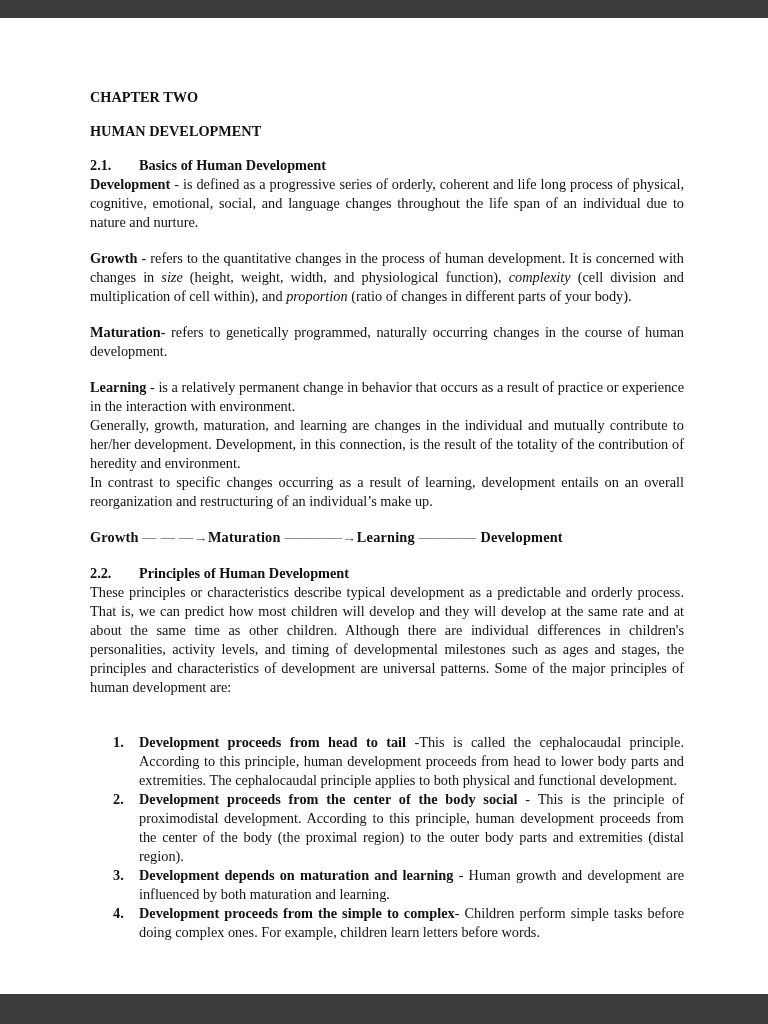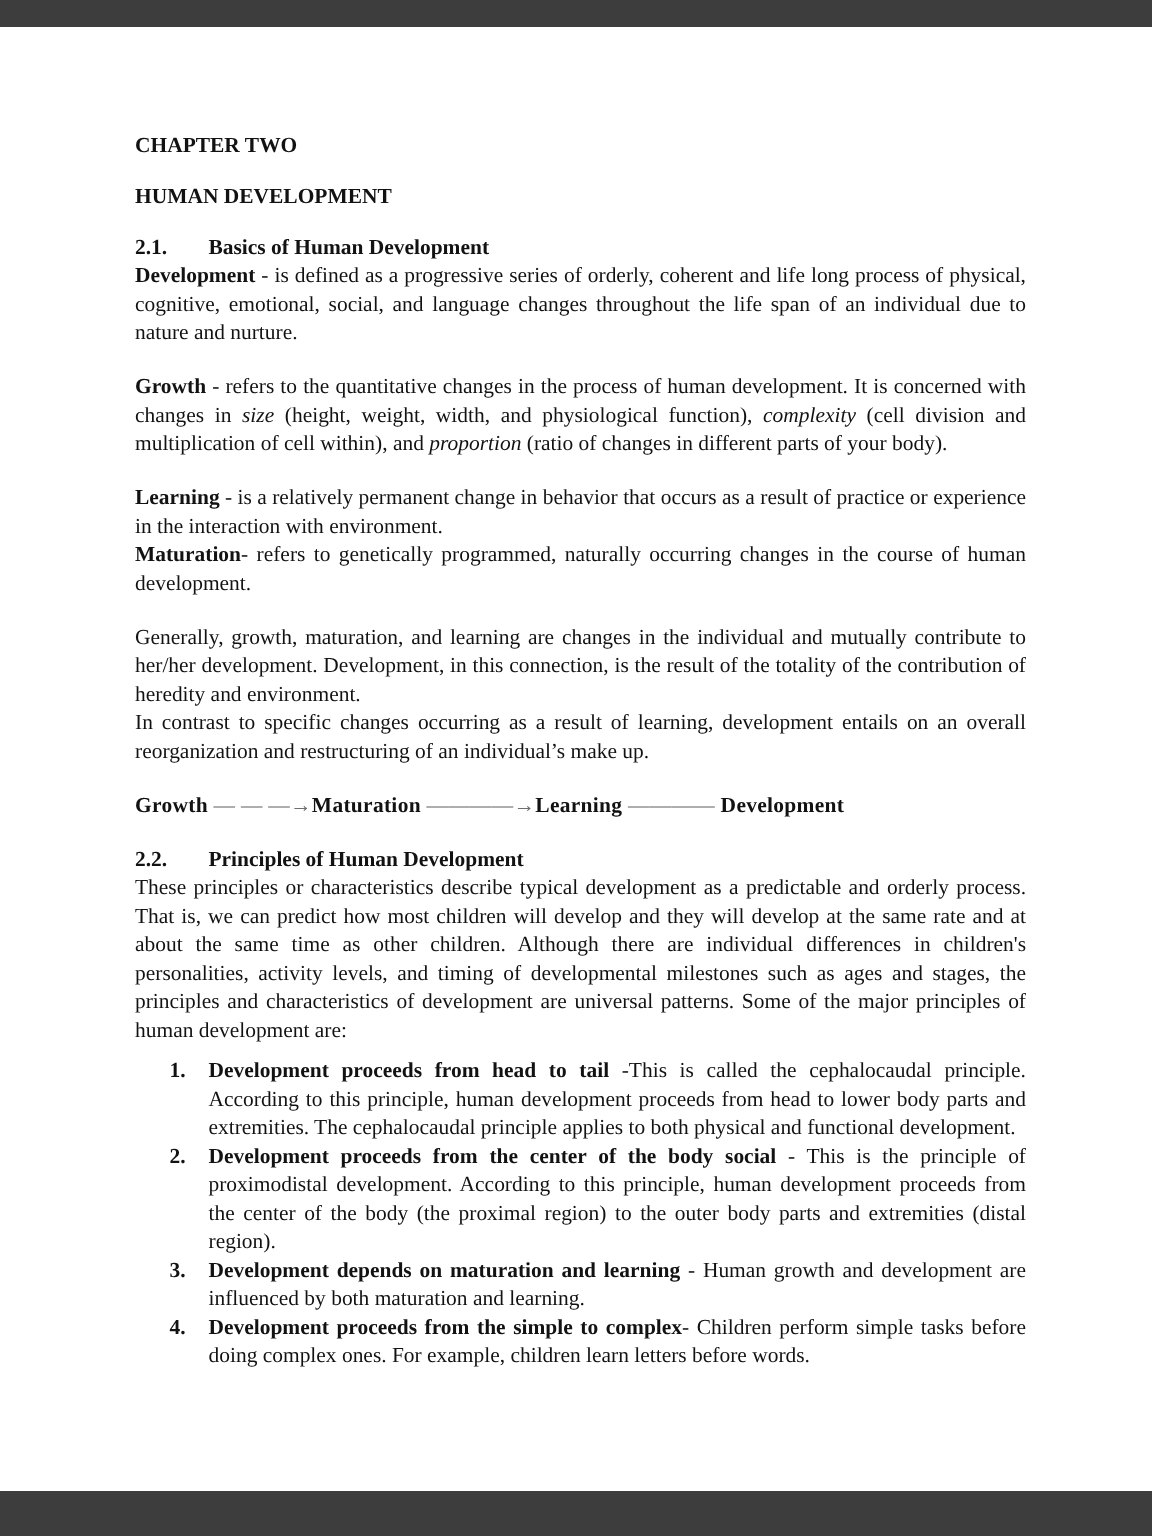--- a/index.html
+++ b/index.html
@@ -21,21 +21,21 @@
     flex: 1 1 auto; overflow: hidden;
     padding: 70px 84px 0 90px;
     font-size: 14.3px; line-height: 19px;
   }
   .h { font-weight: bold; margin-bottom: 15px; }
   .h.section { margin-bottom: 0; }
   .secnum { display: inline-block; width: 49px; }
   .para { text-align: justify; margin-bottom: 17px; }
   .para.nogap { margin-bottom: 0; }
   .para.flow { text-align: left; letter-spacing: 0.2px; }
-  .para.intro { margin-bottom: 8px; }
+  .para.intro { margin-bottom: 36px; }
   .b { font-weight: bold; }
   .i { font-style: italic; }
   .g { color: #6e6e6e; }
   .plist { }
   .pitem { display: flex; }
   .pitem .num { flex: 0 0 26px; margin-left: 23px; font-weight: bold; }
   .pitem .litext { flex: 1 1 auto; text-align: justify; }
 </style>
 </head>
 <body>
@@ -50,23 +50,23 @@
     <div class="h">HUMAN DEVELOPMENT</div>
 
     <div class="h section">
       <span class="secnum">2.1.</span><span>Basics of Human Development</span>
     </div>
 
     <p class="para"><span class="b">Development</span><span> - is defined as a progressive series of orderly, coherent and life long process of physical, cognitive, emotional, social, and language changes throughout the life span of an individual due to nature and nurture.</span></p>
 
     <p class="para"><span class="b">Growth</span><span> - refers to the quantitative changes in the process of human development. It is concerned with changes in </span><span class="i">size</span><span> (height, weight, width, and physiological function), </span><span class="i">complexity</span><span> (cell division and multiplication of cell within), and </span><span class="i">proportion</span><span> (ratio of changes in different parts of your body).</span></p>
 
+    <p class="para"><span class="b">Maturation</span><span>- refers to genetically programmed, naturally occurring changes in the course of human development.</span></p>
+
     <p class="para nogap"><span class="b">Learning</span><span> - is a relatively permanent change in behavior that occurs as a result of practice or experience in the interaction with environment.</span></p>
-
-    <p class="para"><span class="b">Maturation</span><span>- refers to genetically programmed, naturally occurring changes in the course of human development.</span></p>
 
     <p class="para nogap"><span>Generally, growth, maturation, and learning are changes in the individual and mutually contribute to her/her development. Development, in this connection, is the result of the totality of the contribution of heredity and environment.</span></p>
 
     <p class="para"><span> In contrast to specific changes occurring as a result of learning, development entails on an overall reorganization and restructuring of an individual’s make up.</span></p>
 
     <p class="para flow"><span class="b">Growth</span><span class="g"> — — —→</span><span class="b">Maturation</span><span class="g"> ————→</span><span class="b">Learning</span><span class="g"> ———— </span><span class="b">Development</span></p>
 
     <div class="h section">
       <span class="secnum">2.2.</span><span>Principles of Human Development</span>
     </div>

